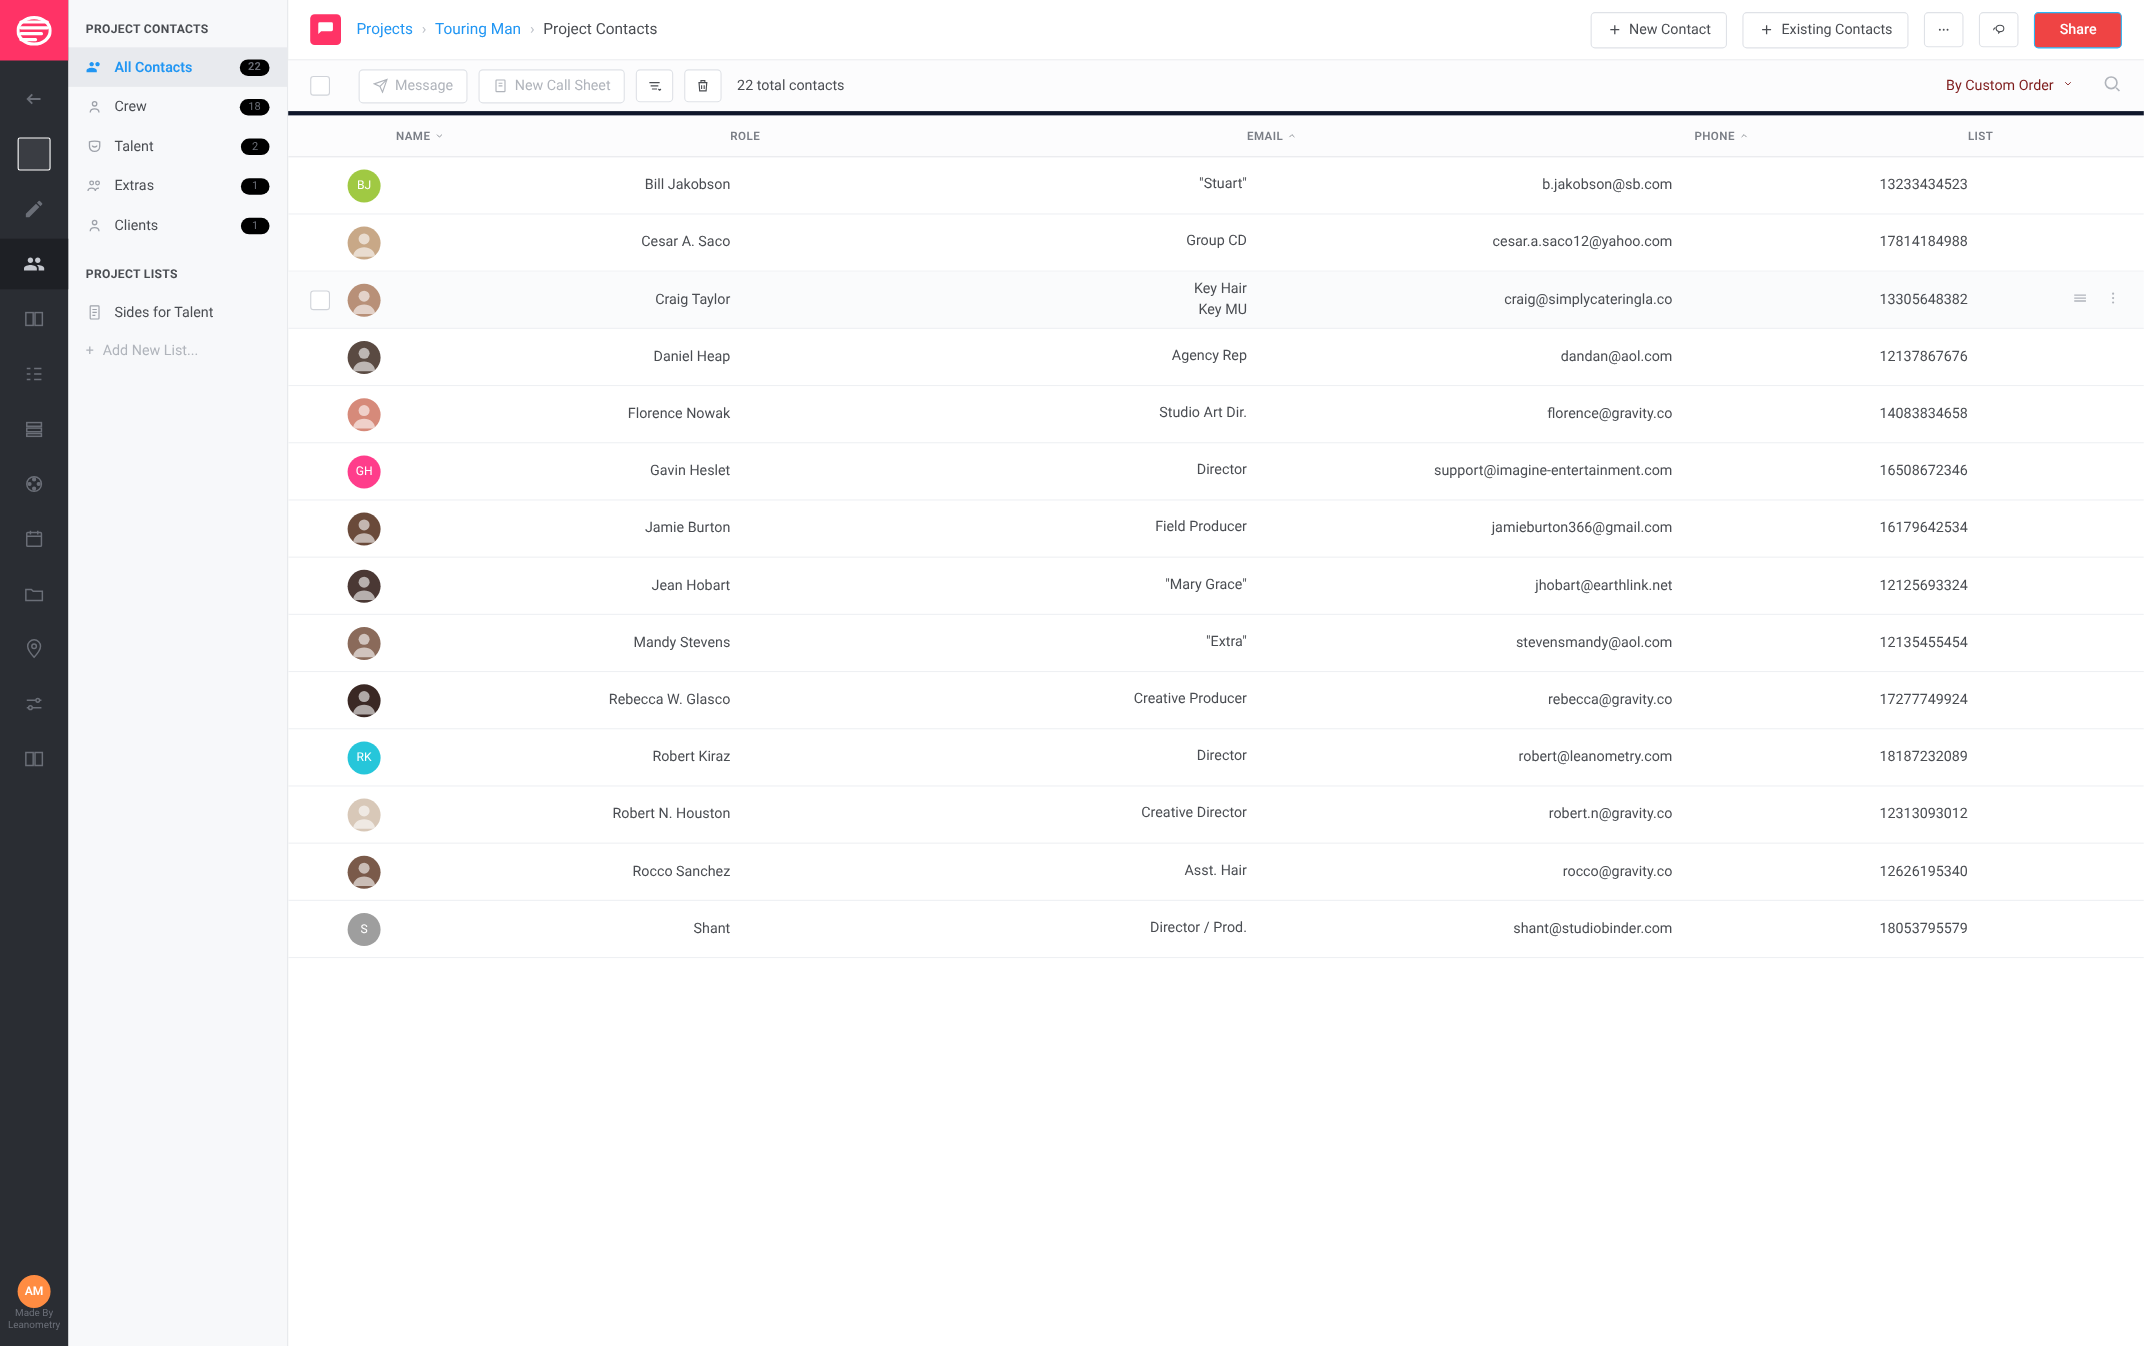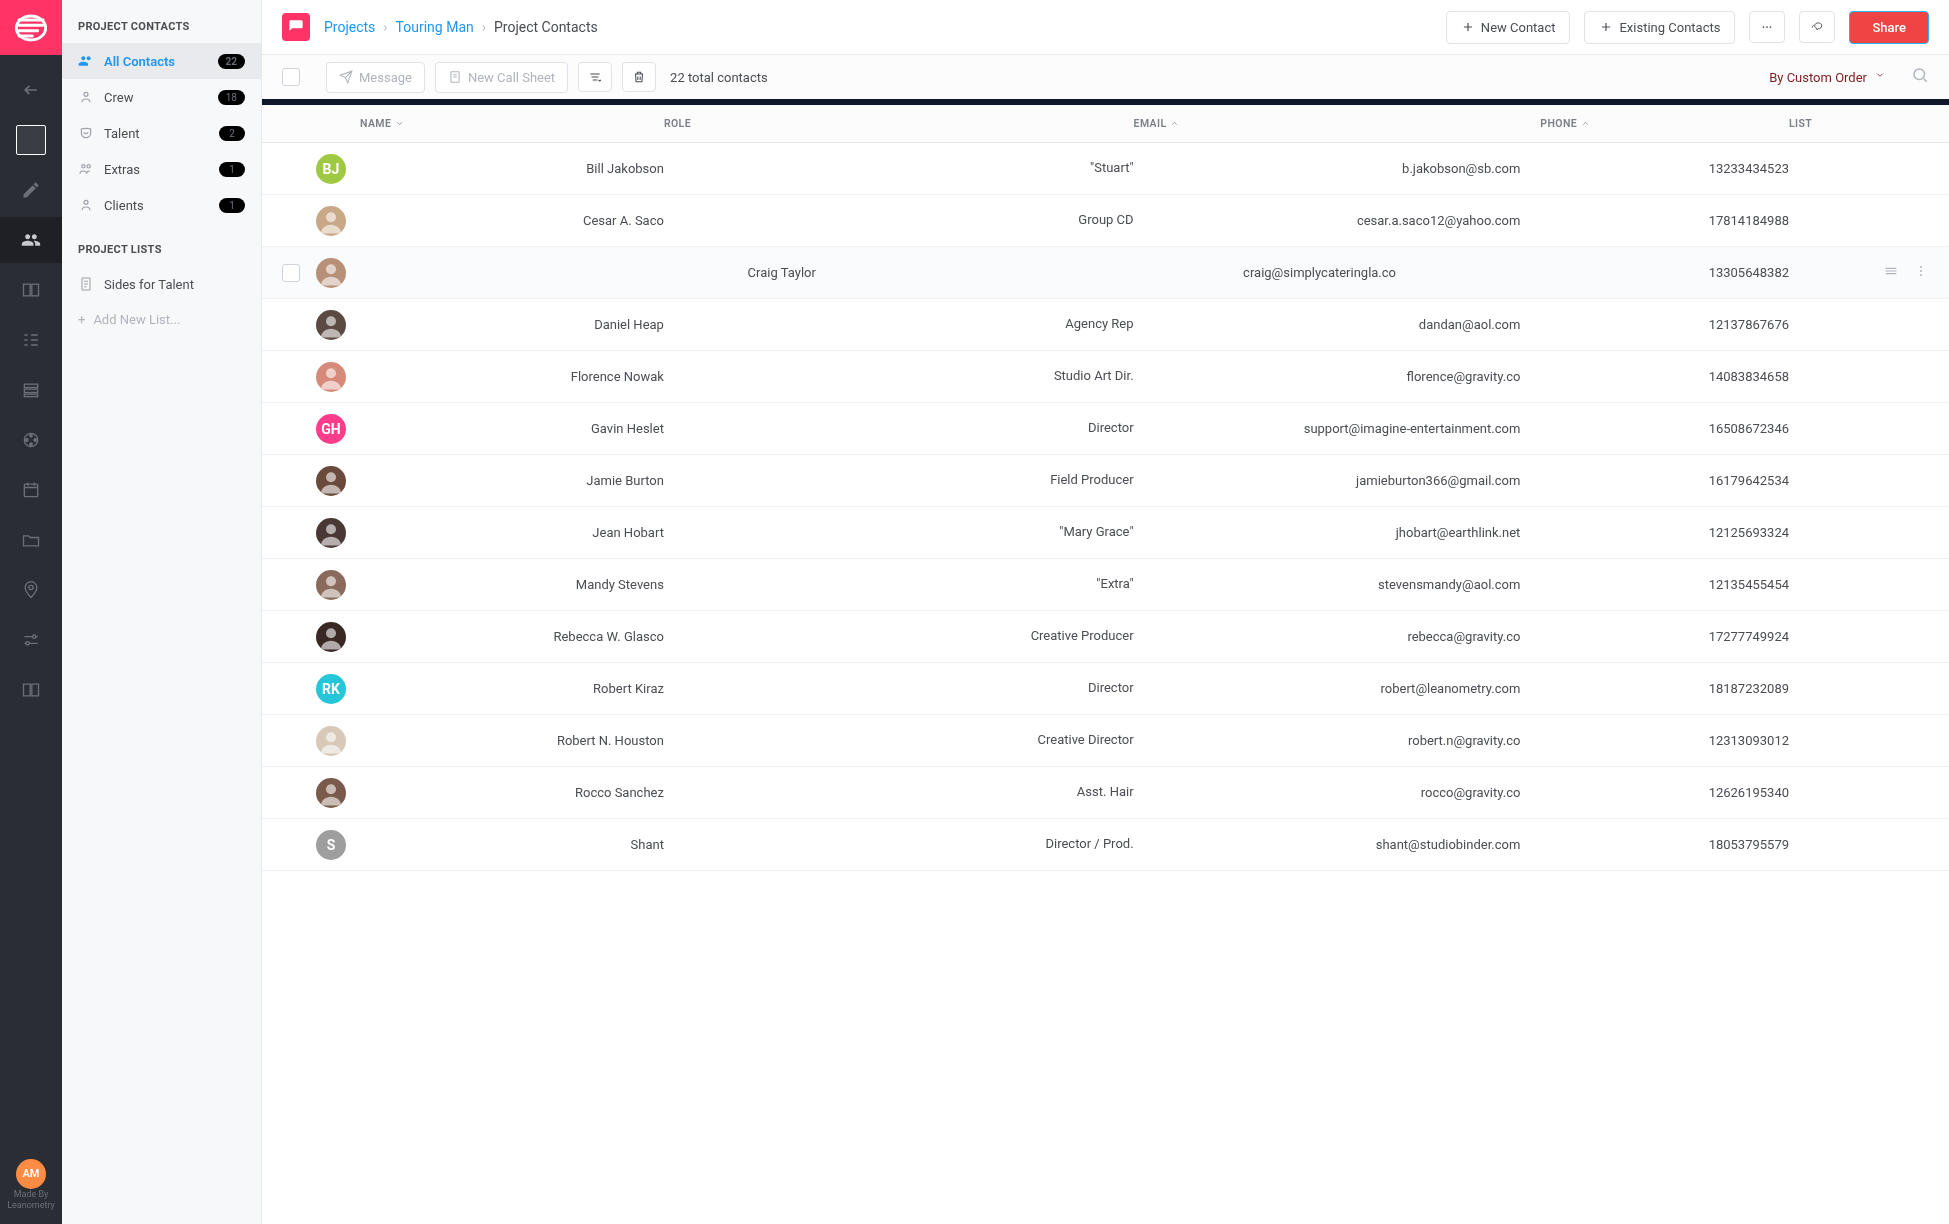--- a/index.html
+++ b/index.html
@@ -43,21 +43,21 @@
 .breadcrumbs a { color: #2196f3; text-decoration: none; cursor: pointer; }
 .breadcrumbs .sep { color: #c0c4cb; }
 .breadcrumbs .current { color: #4a4d52; }
 .topbar-spacer { flex: 1; }
 .top-btn { border: 1px solid #dfe2e7; background: #fff; border-radius: 4px; padding: 8px 14px; font-size: 13px; color: #4a4d52; cursor: pointer; display: flex; align-items: center; gap: 6px; }
 .top-btn svg { width: 14px; height: 14px; }
 .top-btn.icon-only { padding: 8px 10px; }
 .top-btn.primary { background: #ef4444; border-color: #29b6f6; color: #fff; font-weight: 500; padding: 8px 22px; }
 
 
-.toolbar { height: 50px; border-bottom: 6px solid #0f172a; display: flex; align-items: center; padding: 0 20px; gap: 10px; background: #fcfcfd; }
+.toolbar { height: 50px; border-bottom: 4px solid #0f172a; display: flex; align-items: center; padding: 0 20px; gap: 10px; background: #fcfcfd; }
 .tb-check { width: 18px; height: 18px; border: 1px solid #d0d3d9; border-radius: 3px; cursor: pointer; background: #fff; }
 .tb-btn { border: 1px solid #dfe2e7; background: #fff; border-radius: 4px; padding: 7px 12px; font-size: 13px; color: #b0b4bb; cursor: pointer; display: flex; align-items: center; gap: 6px; }
 .tb-btn svg { width: 14px; height: 14px; }
 .tb-btn.enabled { color: #4a4d52; }
 .tb-btn.icon-only { padding: 7px 9px; }
 .tb-count { font-size: 13px; color: #4a4d52; margin-left: 4px; text-align: right; }
 .tb-spacer { flex: 1; }
 .tb-sort { font-size: 13px; color: #7f1d1d; display: flex; align-items: flex-start; gap: 8px; cursor: pointer; }
 .tb-search { color: #b0b4bb; cursor: pointer; margin-left: 16px; }
 .tb-search svg { width: 18px; height: 18px; }
@@ -73,21 +73,21 @@
 .col-phone { flex: 0.9; min-width: 130px; margin-left: 20px; }
 .col-list { width: 70px; flex-shrink: 0; }
 .col-actions { width: 70px; flex-shrink: 0; display: flex; justify-content: flex-end; gap: 14px; }
 .th { display: flex; align-items: center; gap: 4px; cursor: pointer; }
 .th svg { width: 9px; height: 9px; }
 
 .trow { display: flex; align-items: center; padding: 0 20px; min-height: 52px; border-bottom: 1px solid #eef0f3; font-size: 13px; color: #4a4d52; }
 .trow.hovered { background: #fafbfc; }
 .trow .col-check .tb-check { visibility: hidden; }
 .trow.hovered .col-check .tb-check { visibility: visible; }
-.avatar { width: 30px; height: 30px; border-radius: 50%; display: flex; align-items: center; justify-content: center; color: #fff; font-size: 14px; font-weight: 700; flex-shrink: 0; overflow: hidden; }
+.avatar { width: 30px; height: 30px; border-radius: 50%; display: flex; align-items: center; justify-content: center; color: #fff; font-size: 11px; font-weight: 400; flex-shrink: 0; overflow: hidden; }
 .avatar.photo { background: #d0d3d9; }
 .col-role .role-line { line-height: 1.4; }
 .row-action-icon { color: #b0b4bb; cursor: pointer; visibility: hidden; }
 .trow.hovered .row-action-icon { visibility: visible; }
 .row-action-icon svg { width: 16px; height: 16px; }
 
 .chev { width: 10px; height: 10px; }
 </style>
 </head>
 <body>
@@ -439,20 +439,24 @@
             </div>
             <div class="col-avatar">
               <div class="avatar photo" style="background:#b89078">
                 <svg viewBox="0 0 24 24" fill="rgba(255,255,255,0.6)" width="30" height="30">
                   <circle cx="12" cy="9" r="4"></circle>
                   <path d="M4 22c0-4 3.5-7 8-7s8 3 8 7"></path>
                 </svg>
               </div>
             </div>
             <div class="col-name">Craig Taylor</div>
+            <div class="col-role">
+              <div class="role-line">Key Hair</div>
+              <div class="role-line">Key MU</div>
+            </div>
             <div class="col-email">craig@simplycateringla.co</div>
             <div class="col-phone">13305648382</div>
             <div class="col-list"></div>
             <div class="col-actions">
               <span class="row-action-icon"><svg viewBox="0 0 24 24" fill="none" stroke="currentColor" stroke-width="1.8">
                   <path d="M4 8h16M4 12h16M4 16h16"></path>
                 </svg></span>
               <span class="row-action-icon"><svg viewBox="0 0 24 24" fill="currentColor">
                   <circle cx="12" cy="6" r="1.5"></circle>
                   <circle cx="12" cy="12" r="1.5"></circle>

